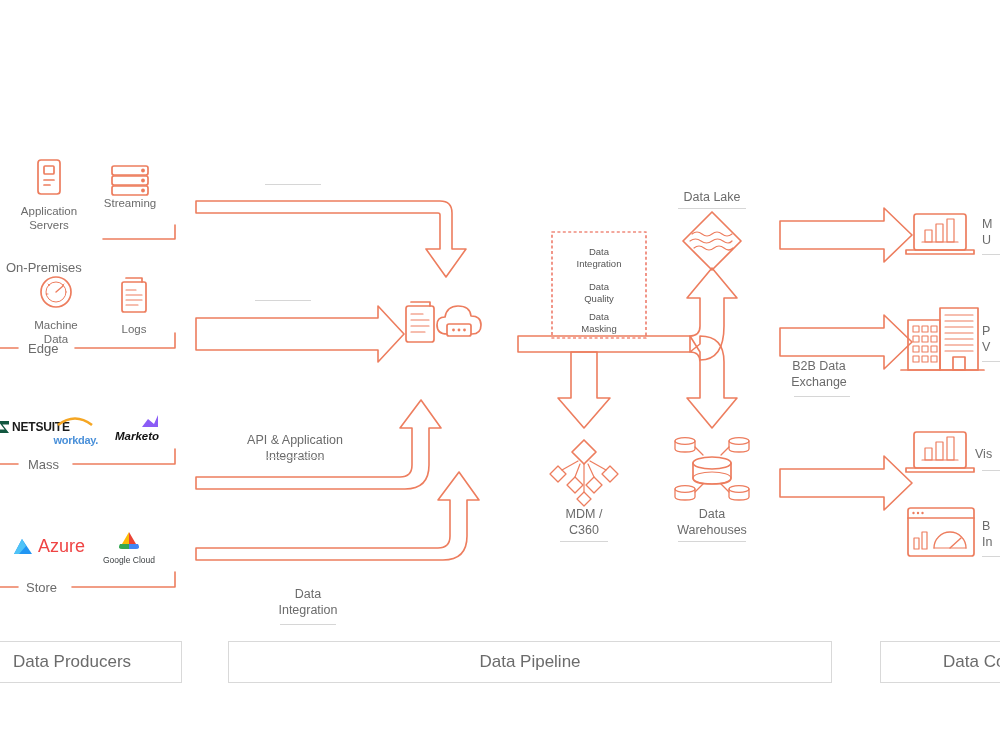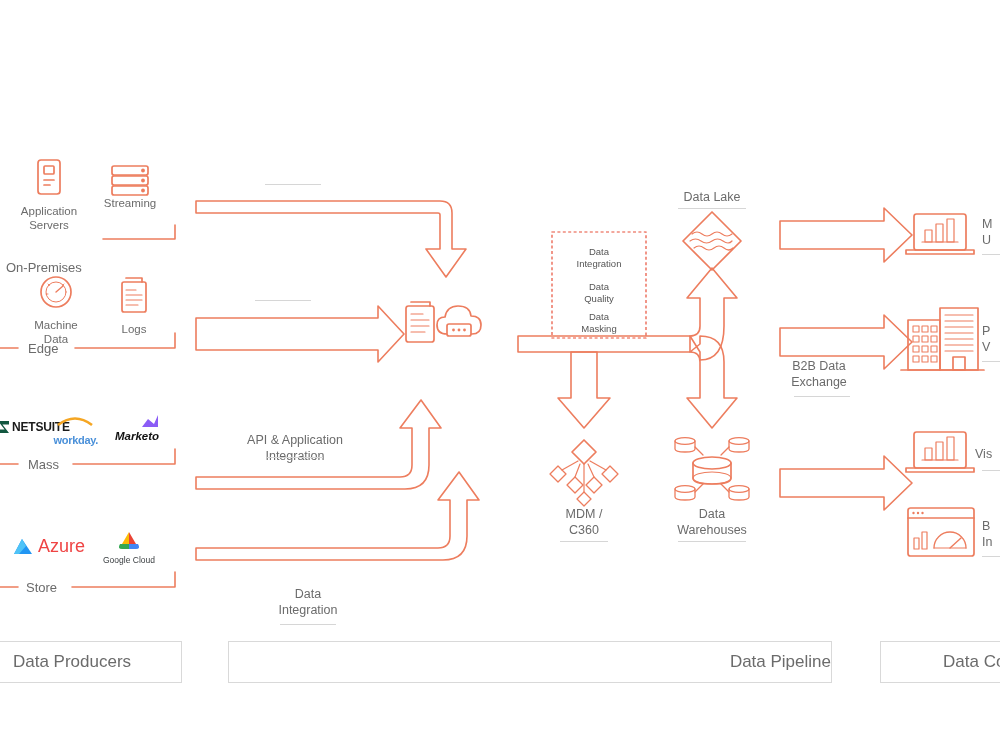--- a/index.html
+++ b/index.html
@@ -344,20 +344,20 @@
   <div class="lbl" style="left:975px; top:446px; width:110px; text-align:left;">Vis</div>
   <div class="uline" style="left:982px; top:470px; width:56px;"></div>
 
   <div class="lbl" style="left:982px; top:518px; width:110px; text-align:left;">B
 In</div>
   <div class="uline" style="left:982px; top:556px; width:56px;"></div>
 
   <div class="bottombar" style="left:-38px; top:641px; width:220px; height:42px;">
     <span>Data Producers</span>
   </div>
-  <div class="bottombar" style="left:228px; top:641px; width:604px; height:42px;justify-content:flex-end;">
+  <div class="bottombar" style="left:228px; top:641px; width:604px; height:42px;">
     <span>Data Pipeline</span>
   </div>
   <div class="bottombar" style="left:880px; top:641px; width:220px; height:42px; justify-content:flex-start; padding-left:62px;">
     <span>Data Con</span>
   </div>
 
 </div>
 
 </body></html>

